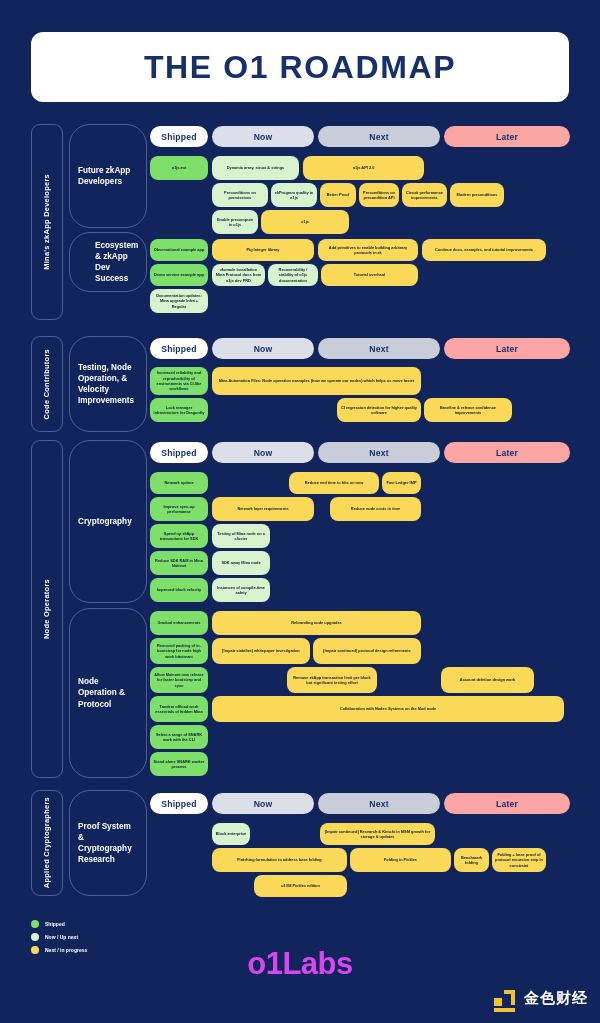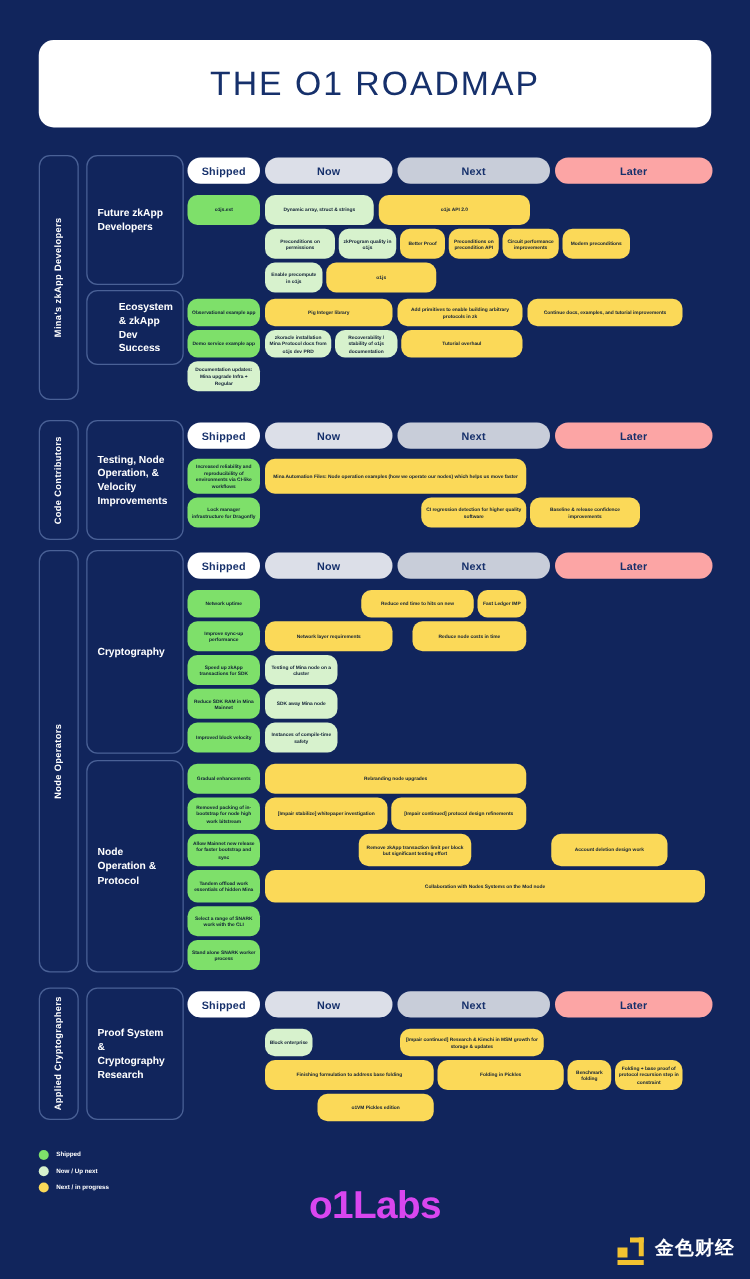--- a/index.html
+++ b/index.html
@@ -12,41 +12,41 @@
   }
   .page{position:relative;width:600px;height:1023px;box-sizing:border-box;}
 
   
   .title-card{
     position:absolute;left:31px;top:32px;width:538px;height:70px;
     background:#ffffff;border-radius:12px;
     display:flex;align-items:center;justify-content:center;
   }
   .title-card .title-text{
-    color:#16306b;font-size:27px;font-weight:normal;letter-spacing:1.6px;
+    color:#16306b;font-size:32px;font-weight:bold;letter-spacing:1.6px;
   }
 
   
   .section{position:absolute;left:0;width:600px;}
 
   .group-label{
     position:absolute;left:31px;width:32px;
     border:1px solid #4a6196;border-radius:9px;
     box-sizing:border-box;
     display:flex;align-items:center;justify-content:center;
   }
   .group-label span{
     writing-mode:vertical-rl;transform:rotate(180deg);
     color:#ffffff;font-size:7.4px;font-weight:bold;letter-spacing:.3px;
     text-align:center;line-height:1.25;white-space:nowrap;
   }
 
   .rowlabel{
     position:absolute;left:69px;width:78px;
-    border:1px solid #4a6196;border-radius:9px;
+    border:1px solid #4a6196;border-radius:21px;
     box-sizing:border-box;
     display:flex;align-items:center;
     padding:0 8px;
   }
   .rowlabel span{
     color:#ffffff;font-size:8.2px;font-weight:bold;line-height:1.35;
   }
 
   
   .colhead{

